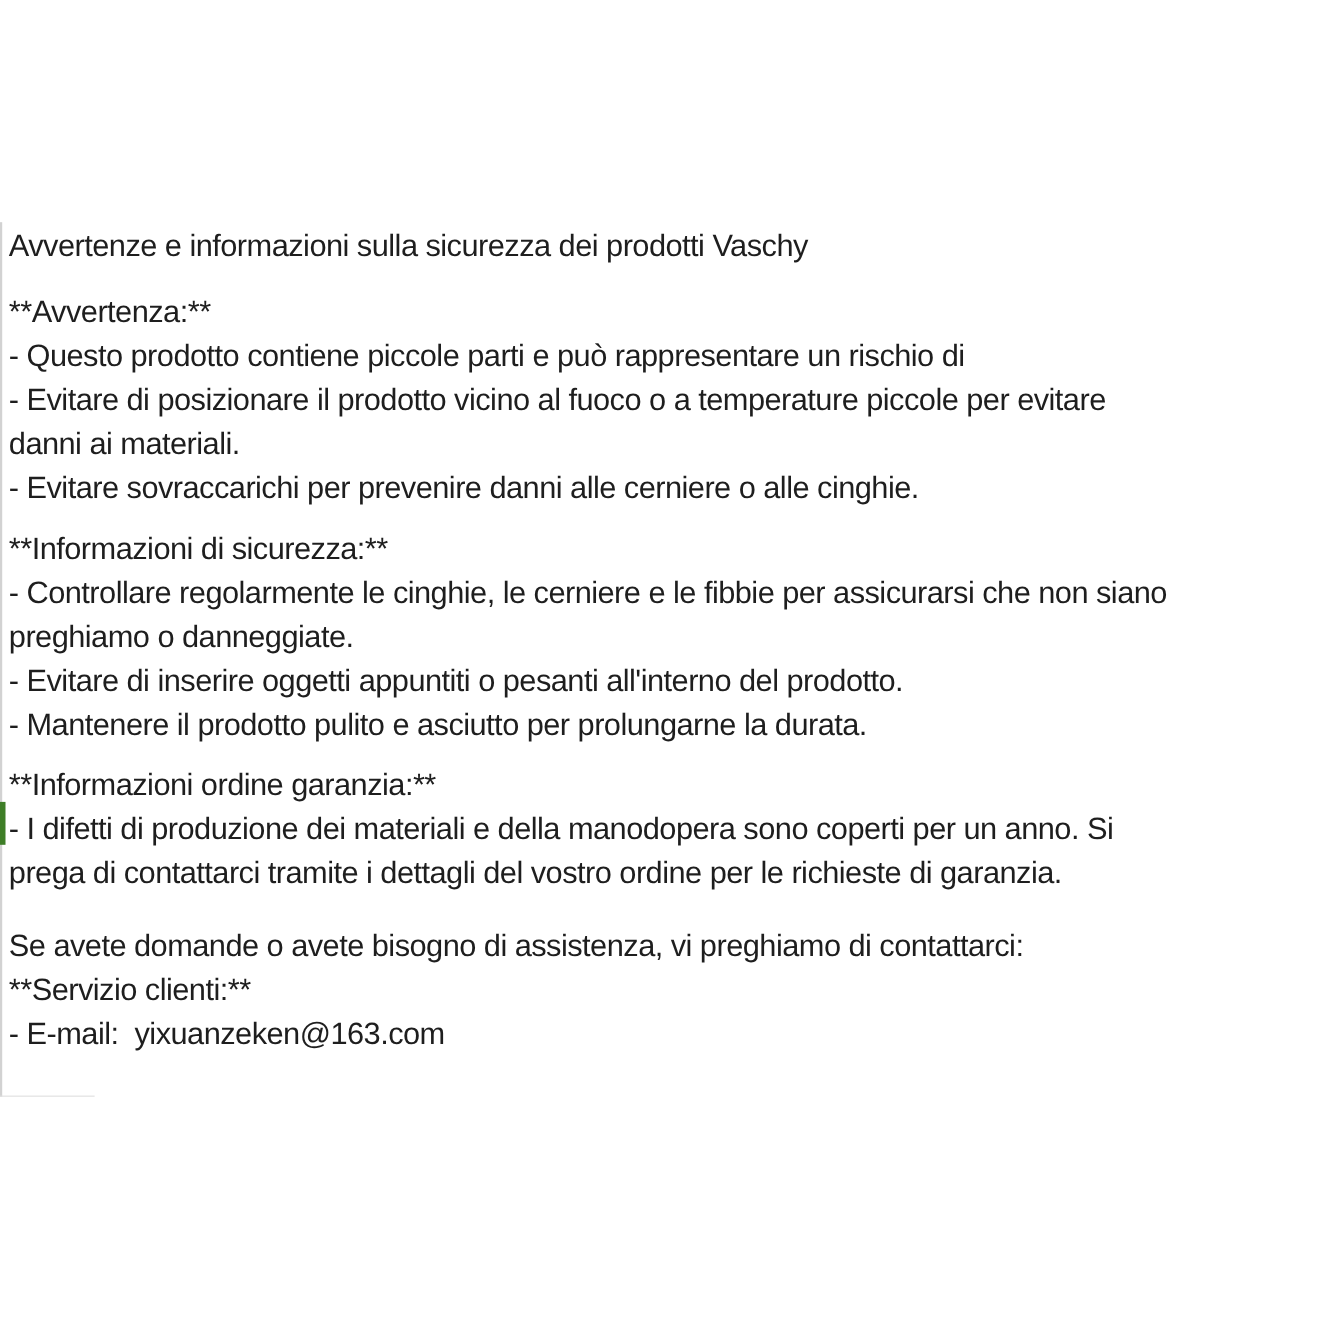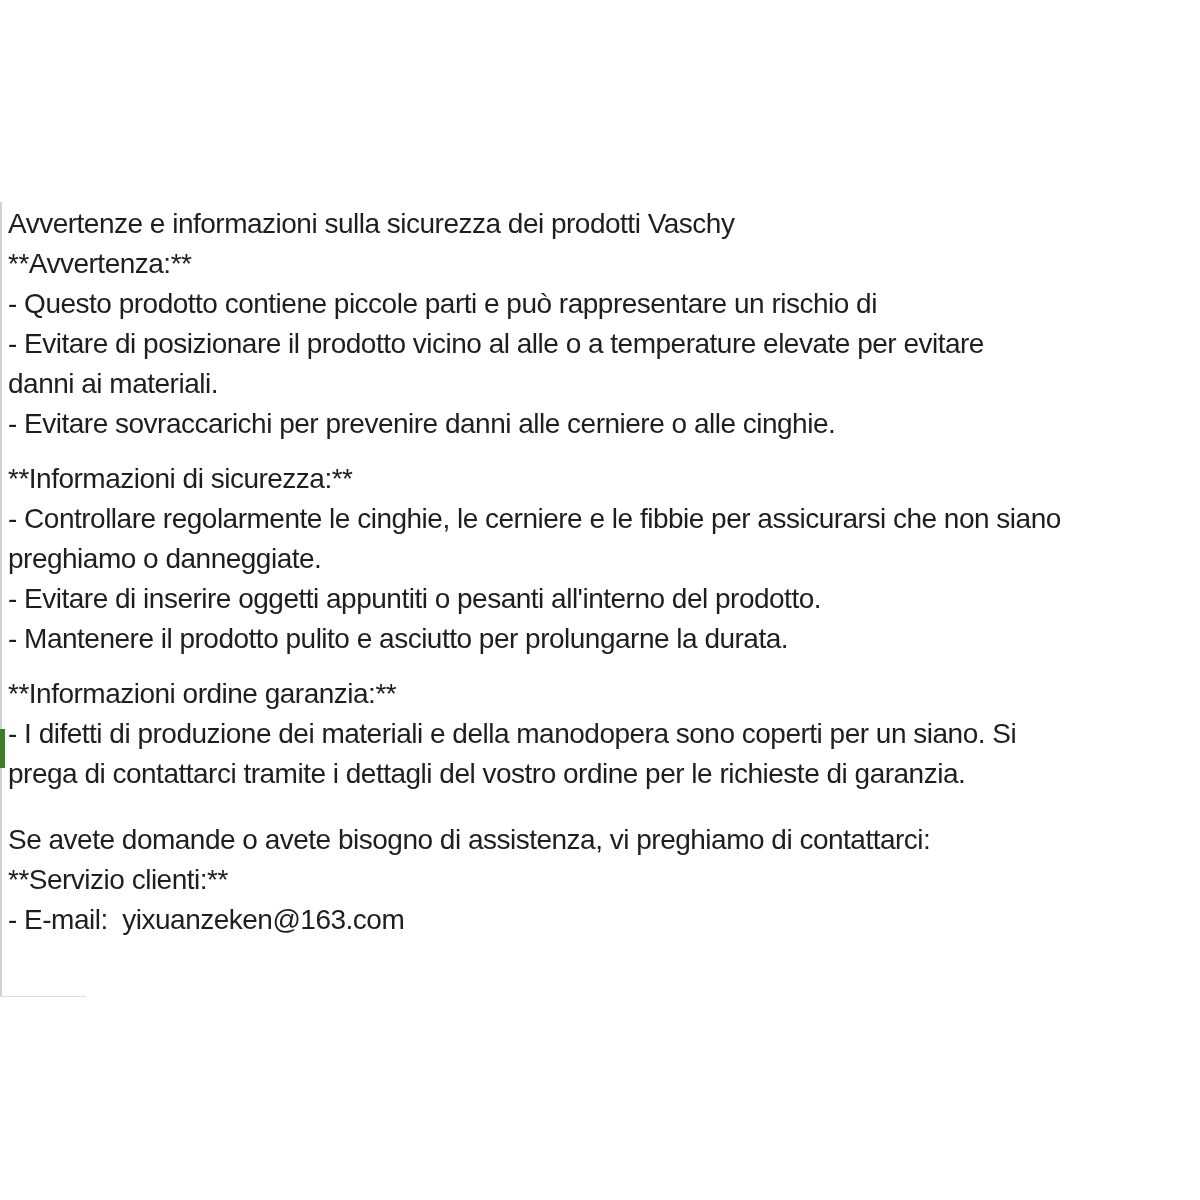--- a/index.html
+++ b/index.html
@@ -50,20 +50,21 @@
     top: 204px;
     color: #1e1e1e;
     font-size: 28px;
     line-height: 40px;
     letter-spacing: -0.5px;
   }
   .line {
     white-space: pre; 
   }
   .title {
+    margin-bottom: 20px;
   }
   section { margin: 0; padding: 0; }
   .sec-2, .sec-3 { margin-top: 15px; }
   .sec-4 { margin-top: 26px; }
 </style>
 </head>
 <body>
 
 <div class="page">
 
@@ -71,36 +72,36 @@
   <div class="left-tick"></div>
   <div class="green-marker"></div>
 
   <div class="doc">
 
     <div class="line title">Avvertenze e informazioni sulla sicurezza dei prodotti Vaschy</div>
 
     <section class="sec sec-1">
       <div class="line heading">**Avvertenza:**</div>
       <div class="line">- Questo prodotto contiene piccole parti e può rappresentare un rischio di</div>
-      <div class="line">- Evitare di posizionare il prodotto vicino al alle o a temperature elevate per evitare</div>
+      <div class="line">- Evitare di posizionare il prodotto vicino al fuoco o a temperature piccole per evitare</div>
       <div class="line">danni ai materiali.</div>
       <div class="line">- Evitare sovraccarichi per prevenire danni alle cerniere o alle cinghie.</div>
     </section>
 
     <section class="sec sec-2">
       <div class="line heading">**Informazioni di sicurezza:**</div>
       <div class="line">- Controllare regolarmente le cinghie, le cerniere e le fibbie per assicurarsi che non siano</div>
       <div class="line">preghiamo o danneggiate.</div>
       <div class="line">- Evitare di inserire oggetti appuntiti o pesanti all'interno del prodotto.</div>
       <div class="line">- Mantenere il prodotto pulito e asciutto per prolungarne la durata.</div>
     </section>
 
     <section class="sec sec-3">
       <div class="line heading">**Informazioni ordine garanzia:**</div>
-      <div class="line">- I difetti di produzione dei materiali e della manodopera sono coperti per un siano. Si</div>
+      <div class="line">- I difetti di produzione dei materiali e della manodopera sono coperti per un anno. Si</div>
       <div class="line">prega di contattarci tramite i dettagli del vostro ordine per le richieste di garanzia.</div>
     </section>
 
     <section class="sec sec-4">
       <div class="line">Se avete domande o avete bisogno di assistenza, vi preghiamo di contattarci:</div>
       <div class="line heading">**Servizio clienti:**</div>
       <div class="line">- E-mail:  yixuanzeken@163.com</div>
     </section>
 
   </div>

